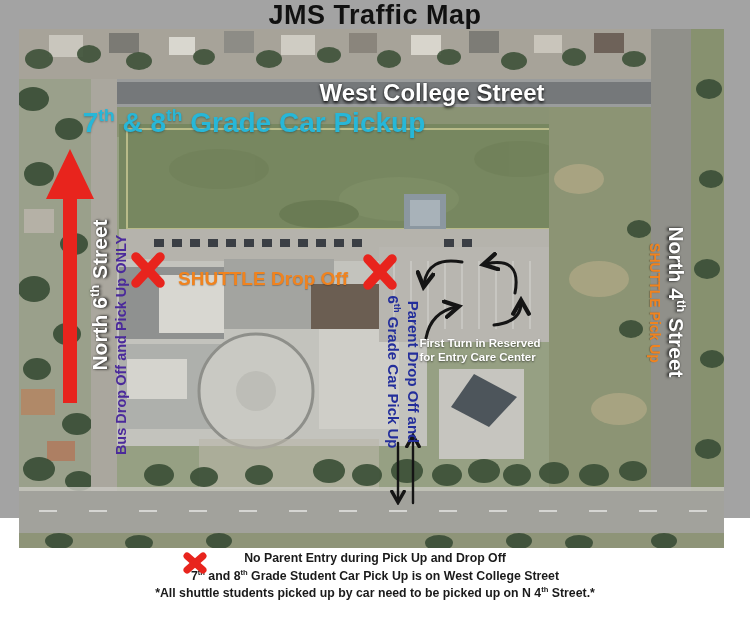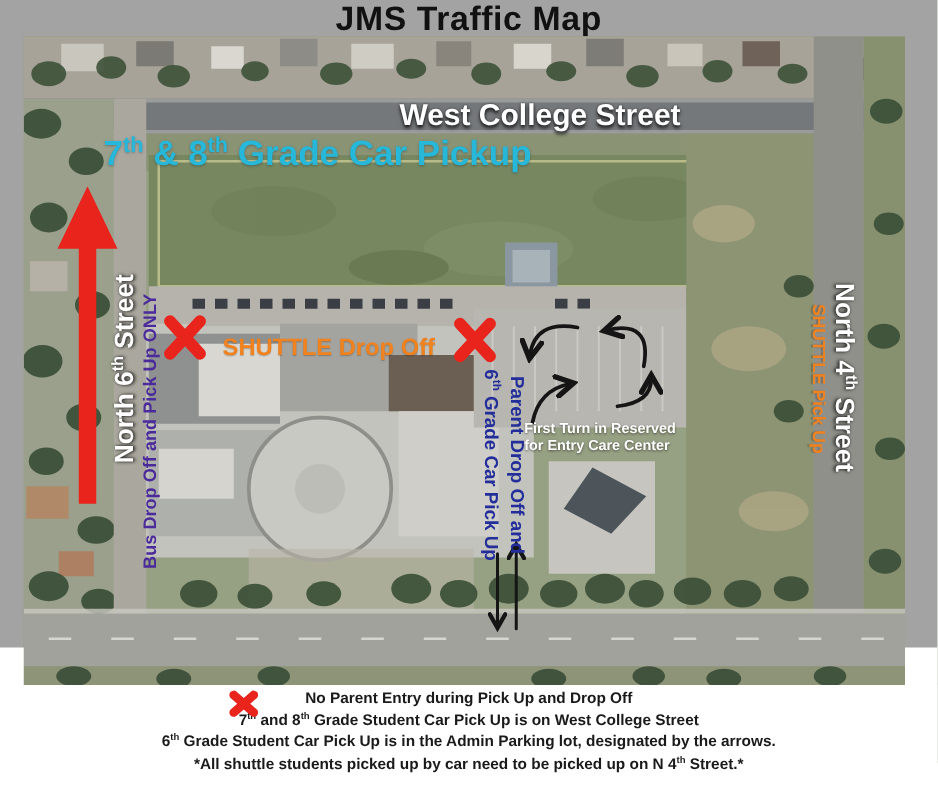--- a/index.html
+++ b/index.html
@@ -275,18 +275,17 @@
   <div class="legend">
     <svg class="legend-x" width="24" height="22" viewBox="0 0 24 22">
       <g class="stroke-red" stroke-width="7" stroke-linecap="round">
         <line x1="4" y1="4" x2="20" y2="18"></line>
           <line x1="20" y1="4" x2="4" y2="18"></line>
       </g>
     </svg>
     <div class="legend-lines">
       <div class="supth">No Parent Entry during Pick Up and Drop Off</div>
       <div class="supth">7<sup>th</sup> and 8<sup>th</sup> Grade Student Car Pick Up is on West College Street</div>
-      <div class="supth">6<sup>th</sup> Grade Student Car Pick Up is in the Admin Parking lot, designated by the arrows.</div>
       <div class="supth">*All shuttle students picked up by car need to be picked up on N 4<sup>th</sup> Street.*</div>
     </div>
   </div>
 
 </div>
 
 </body></html>

